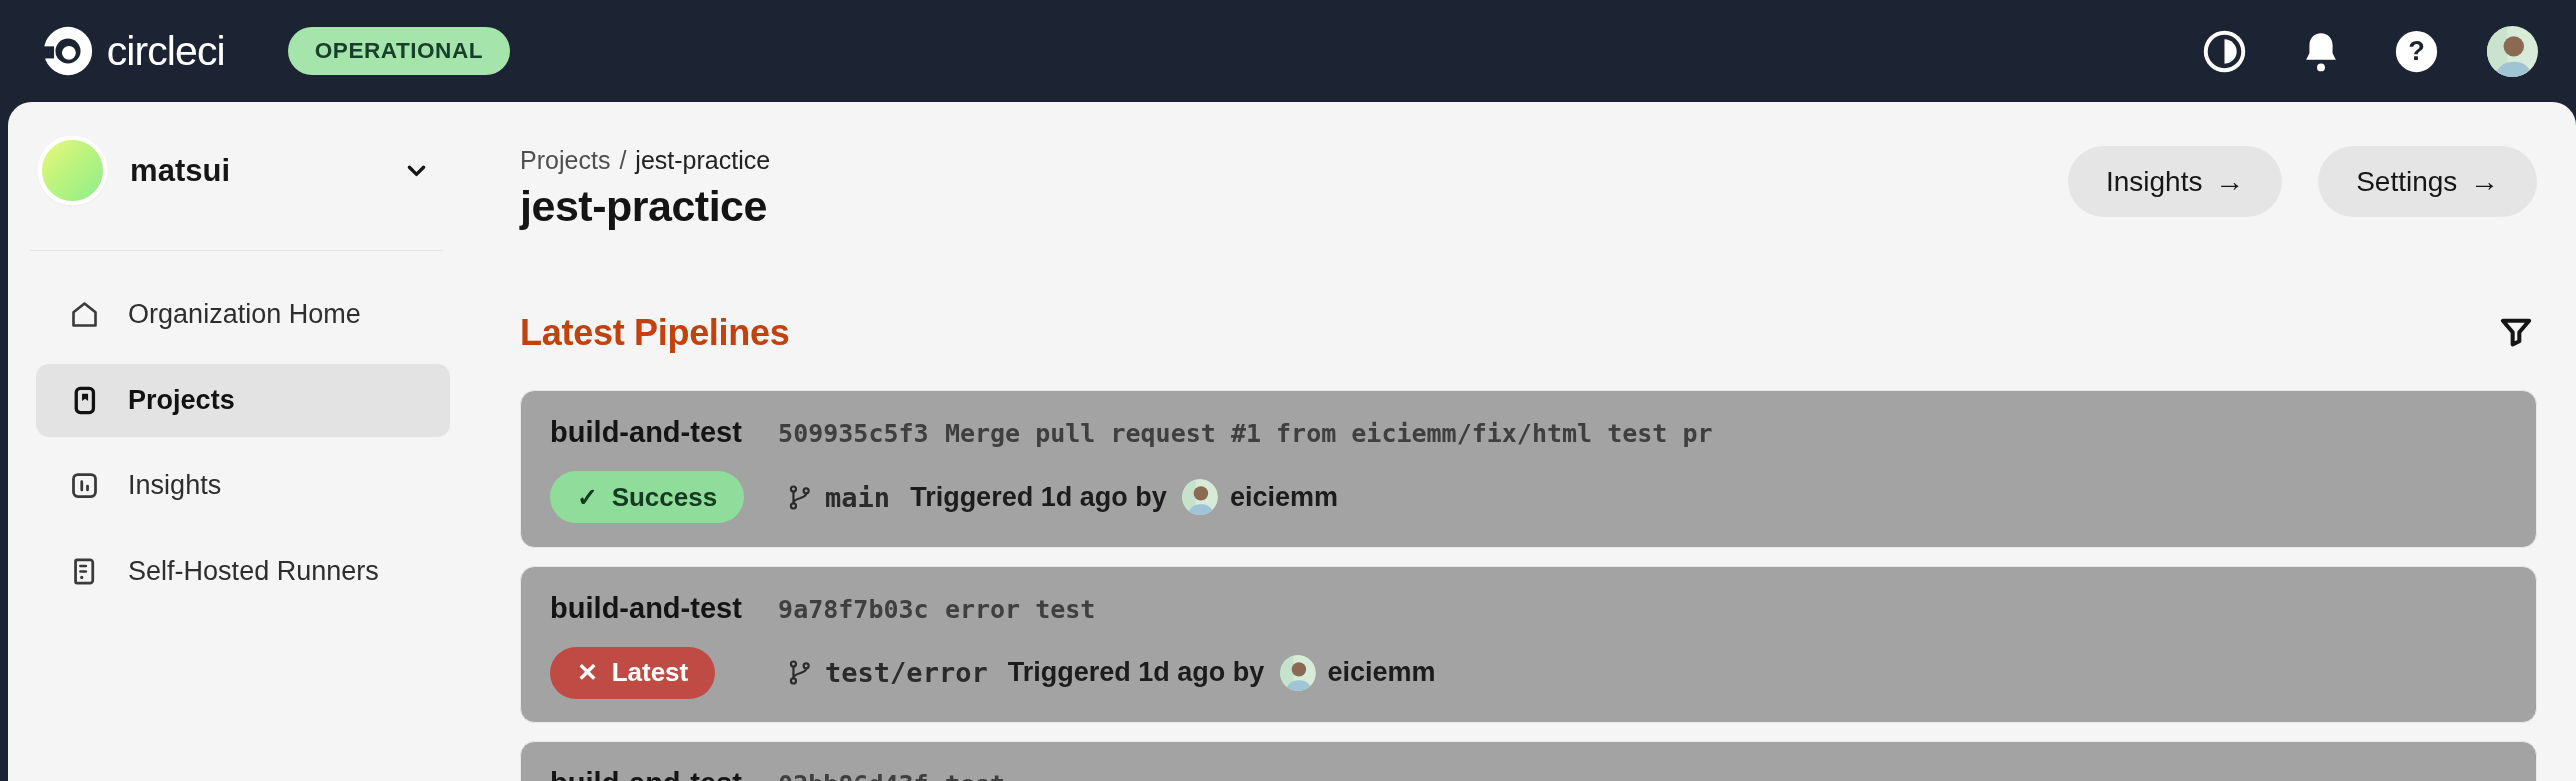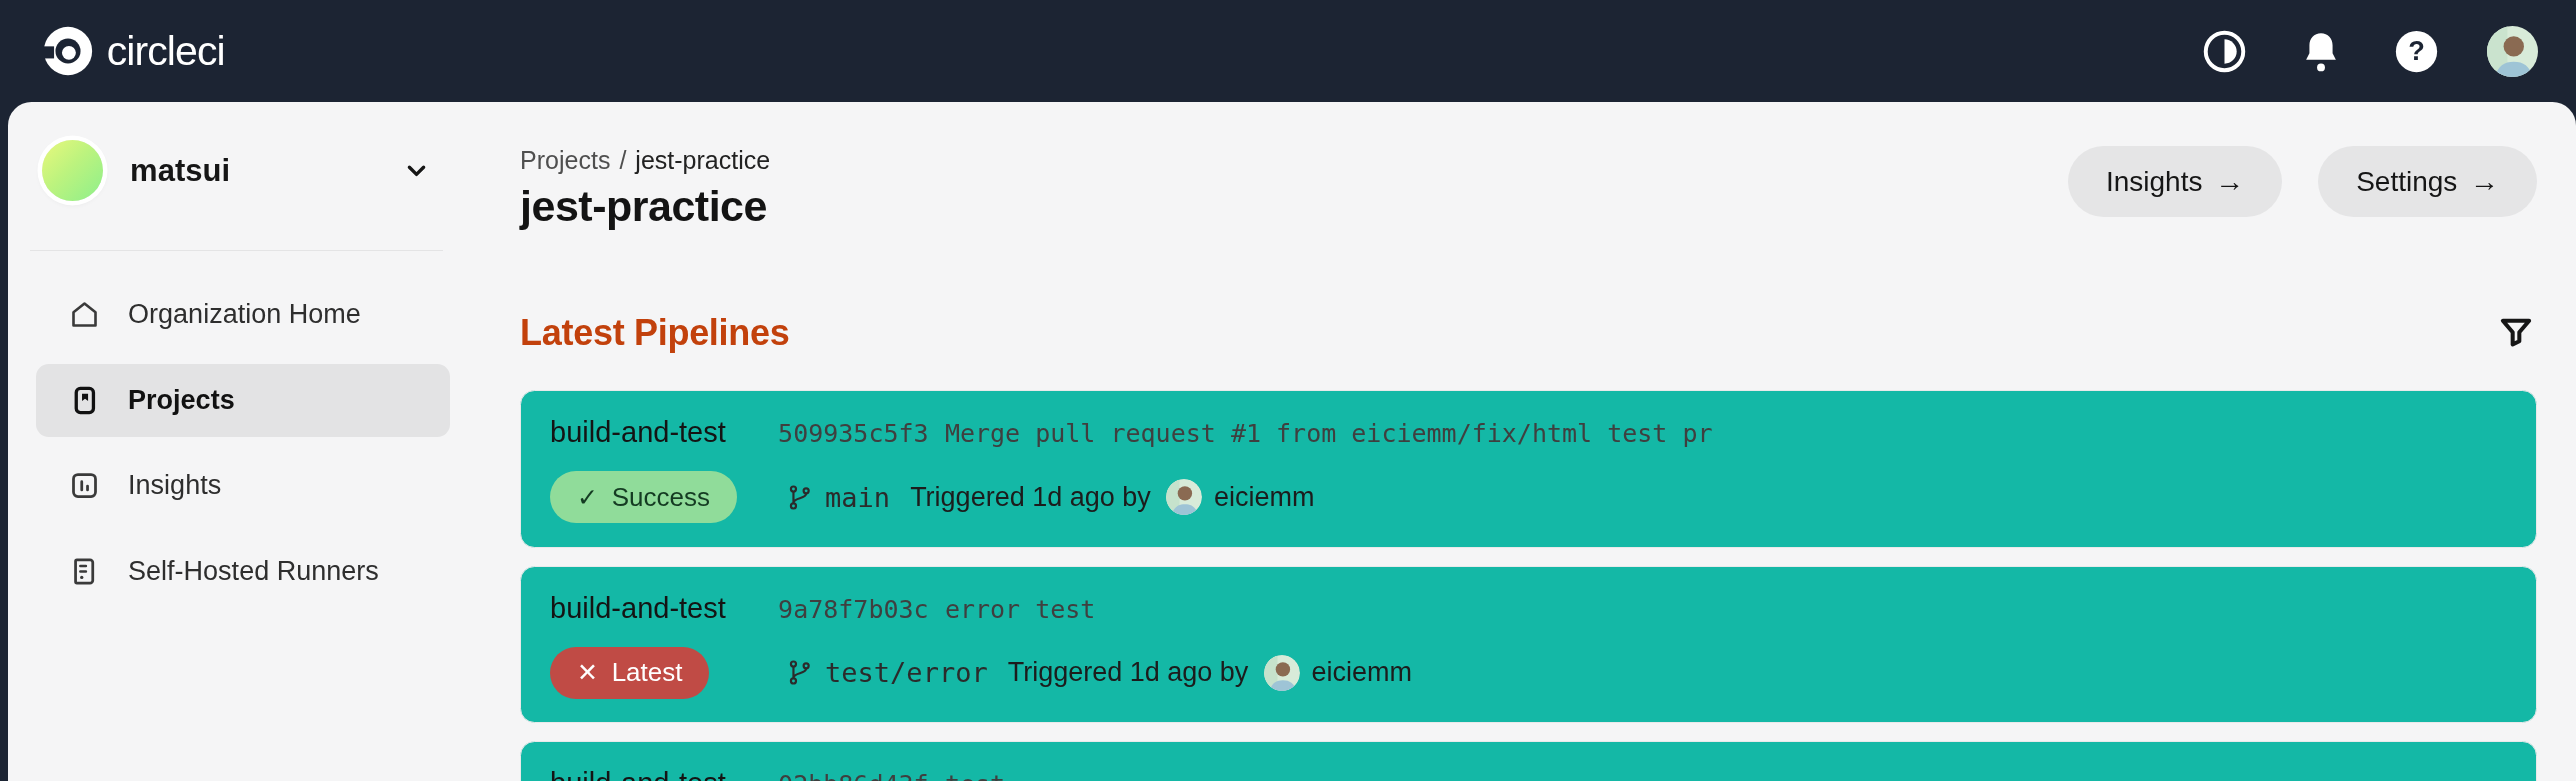--- a/index.html
+++ b/index.html
@@ -74,22 +74,22 @@
     font-family:"Liberation Sans",sans-serif; font-size:28px; color:#161616; cursor:pointer;
   }
   .pill-button .arrow { font-size:29px; }
 
   .section-row { margin-top:80px; display:flex; justify-content:space-between; align-items:center; }
   .section-heading { font-size:36px; font-weight:800; color:#c2410c; letter-spacing:-0.3px; }
   .filter-btn { width:43px; height:43px; display:flex; align-items:center; justify-content:center; cursor:pointer; }
 
   .cards { margin-top:36px; }
   .pipeline-card {
-    background:#14b8a6; border:1.8px solid #E9E9EA; border-radius:14.5px;
-    padding:25px 36px 23.5px 29px; margin-bottom:18px; cursor:pointer;
+    background:#a3a3a3; border:1.8px solid #E9E9EA; border-radius:14.5px;
+    padding:25px 36px 23.5px 29px; margin-bottom:18px; cursor:pointer;font-weight:bold;
   }
   .card-row1 { display:flex; align-items:baseline; }
   .job-name { font-size:29px; color:#141414; width:228px; flex-shrink:0; }
   .commit { font-size:25px; color:#3F3F3F; }
   .commit .hash { margin-right:16.3px; }
   .card-row2 { margin-top:22px; display:flex; align-items:center; height:52px; }
   .status-cell { width:235px; flex-shrink:0; display:flex; }
   .status-badge {
     display:inline-flex; align-items:center; gap:13.6px; height:52px;
     padding:0 27px; border-radius:904px; font-size:26px;
@@ -110,20 +110,21 @@
 <header class="navbar">
   <div class="logo">
     <svg class="logo-mark" viewBox="0 0 56 56">
       <circle cx="28" cy="28" r="26" fill="#fff"></circle>
       <circle cx="28" cy="28" r="13.5" fill="#1C2433"></circle>
       <circle cx="29" cy="30" r="7.5" fill="#fff"></circle>
       <rect x="0" y="23" width="13" height="13" fill="#1C2433"></rect>
     </svg>
     <span class="logo-word"><span>circle</span><b>ci</b></span>
   </div>
+  <span class="status-pill">OPERATIONAL</span>
 
   <div class="nav-right">
     <div class="nav-icon-btn">
       <svg width="45" height="45" viewBox="0 0 24 24">
         <circle cx="12" cy="12" r="10" stroke="#fff" stroke-width="2.1" fill="none"></circle>
         <path d="M12 5.5 a6.5 6.5 0 0 1 0 13 z" fill="#fff"></path>
       </svg>
     </div>
     <div class="nav-icon-btn">
       <svg width="40" height="43" viewBox="0 0 24 26">

